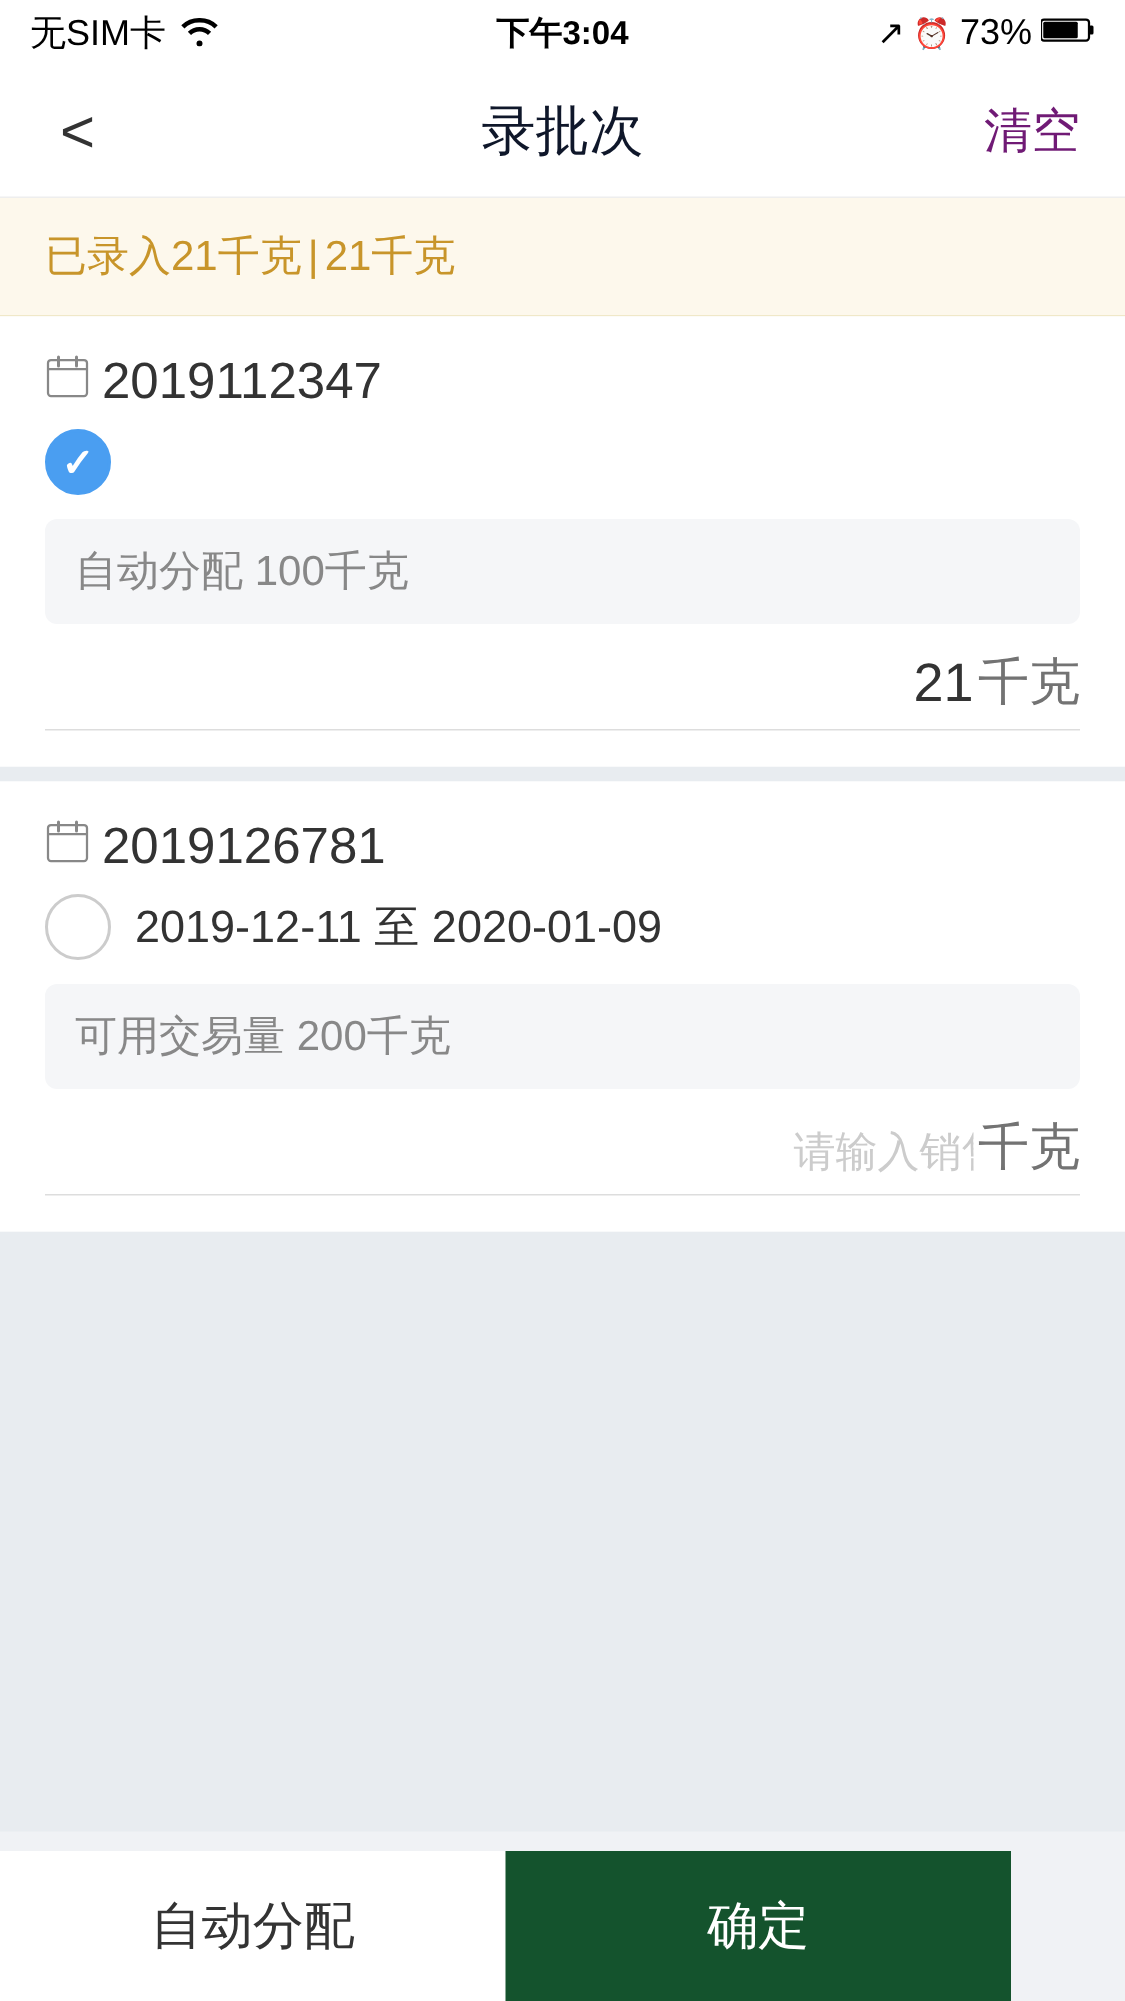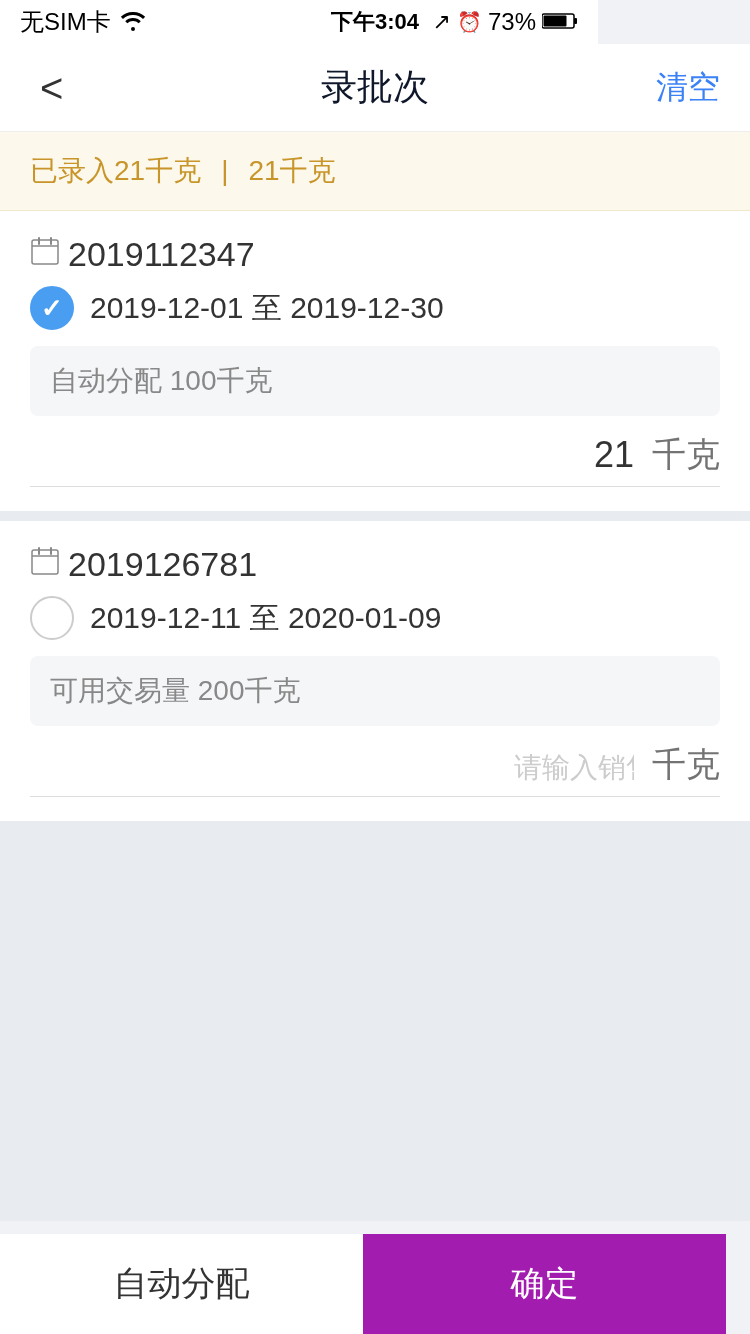--- a/index.html
+++ b/index.html
@@ -8,21 +8,21 @@
     body {
       width: 750px;
       min-height: 1334px;
       font-family: -apple-system, 'PingFang SC', 'Helvetica Neue', sans-serif;
       background: #f0f2f5;
       overflow-x: hidden;
     }
 
     
     .status-bar {
-      width: 598px;
+      width: 750px;
       height: 44px;
       background: #fff;
       display: flex;
       align-items: center;
       justify-content: space-between;
       padding: 0 20px;
       font-size: 28px;
     }
     .status-left {
       display: flex;
@@ -69,31 +69,31 @@
     .nav-title {
       font-size: 36px;
       font-weight: 500;
       color: #0f172a;
       position: absolute;
       left: 50%;
       transform: translateX(-50%);
     }
     .nav-action {
       font-size: 32px;
-      color: #3b82f6;
+      color: #701a75;
       cursor: pointer;
     }
 
     
     .info-banner {
       background: #fdf8ec;
       padding: 20px 30px;
       display: flex;
       align-items: center;
-      gap: 20px;
+      gap: 4px;
       border-bottom: 1px solid #f0e8c8;
     }
     .info-banner-item {
       font-size: 28px;
       color: #c8952a;
     }
     .info-banner-divider {
       color: #c8952a;
       font-size: 28px;
     }
@@ -187,35 +187,35 @@
 
     .quantity-unit {
       font-size: 34px;
       color: #737373;
     }
 
     .input-row {
       display: flex;
       align-items: center;
       justify-content: flex-end;
-      gap: 18px;
+      gap: 3px;
       padding-bottom: 8px;
       border-bottom: 1px solid #ddd;
       margin-bottom: 0;
     }
 
     
     .empty-area {
       background: #e8ecf0;
       height: 400px;
     }
 
     
     .bottom-bar {
-      width: 726px;
+      width: 674px;
       height: 100px;
       background: #fff;
       display: flex;
       position: fixed;
       bottom: 0;
       left: 0;
     }
     .bottom-btn {
       flex: 1;
       display: flex;
@@ -223,21 +223,21 @@
       justify-content: center;
       font-size: 34px;
       cursor: pointer;
     }
     .bottom-btn.secondary {
       color: #333;
       background: #fff;
     }
     .bottom-btn.primary {
       color: #fff;
-      background: #a21caf;
+      background: #14532d;
     }
 
     .no-sim-text { font-size: 24px; }
   </style>
 </head>
 <body>
 
 <div class="status-bar">
   <div class="status-left">
     <span class="no-sim-text">无SIM卡</span>
@@ -283,21 +283,20 @@
             <rect x="2" y="4" width="26" height="24" rx="2" fill="none" stroke="#888" stroke-width="1.5"></rect>
             <line x1="2" y1="10" x2="28" y2="10" stroke="#888" stroke-width="1.5"></line>
             <line x1="9" y1="2" x2="9" y2="8" stroke="#888" stroke-width="2" stroke-linecap="round"></line>
             <line x1="21" y1="2" x2="21" y2="8" stroke="#888" stroke-width="2" stroke-linecap="round"></line>
           </svg>
       </span>
       <span class="batch-id">2019112347</span>
     </div>
     <div class="batch-row">
       <div class="radio-btn checked"></div>
-      <span class="batch-date">2019-12-01 至 2019-12-30</span>
     </div>
     <div class="batch-availability">自动分配 100千克</div>
     <div class="input-row">
       <input class="quantity-input" type="text" value="21" style="">
       <span class="quantity-unit">千克</span>
     </div>
   </div>
 
   <div style="height:10px; background:#e8ecf0;"></div>
 

